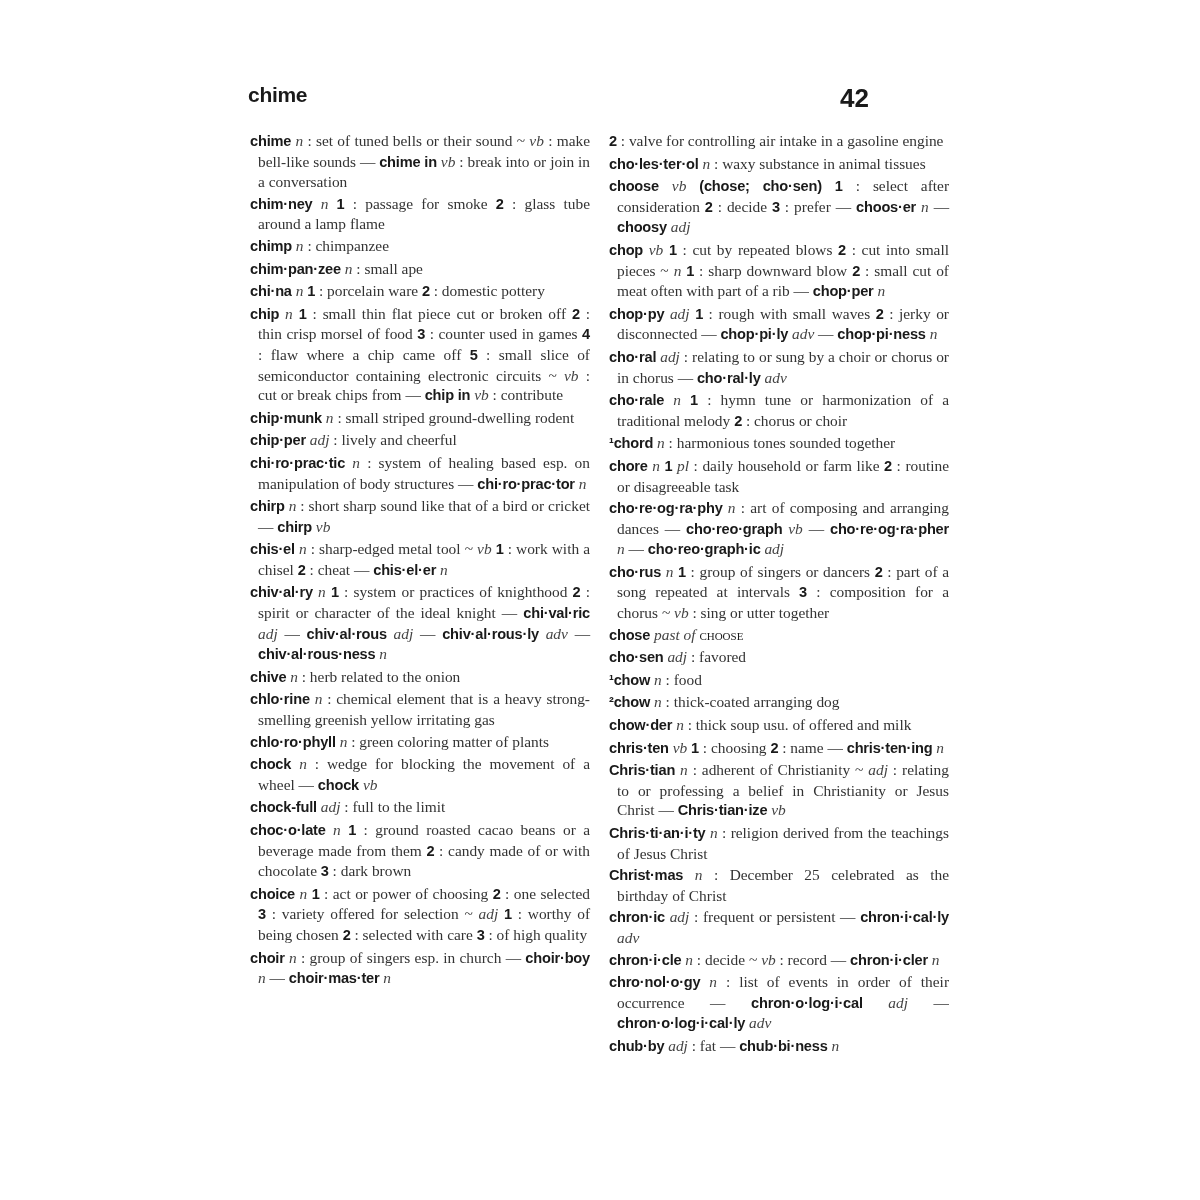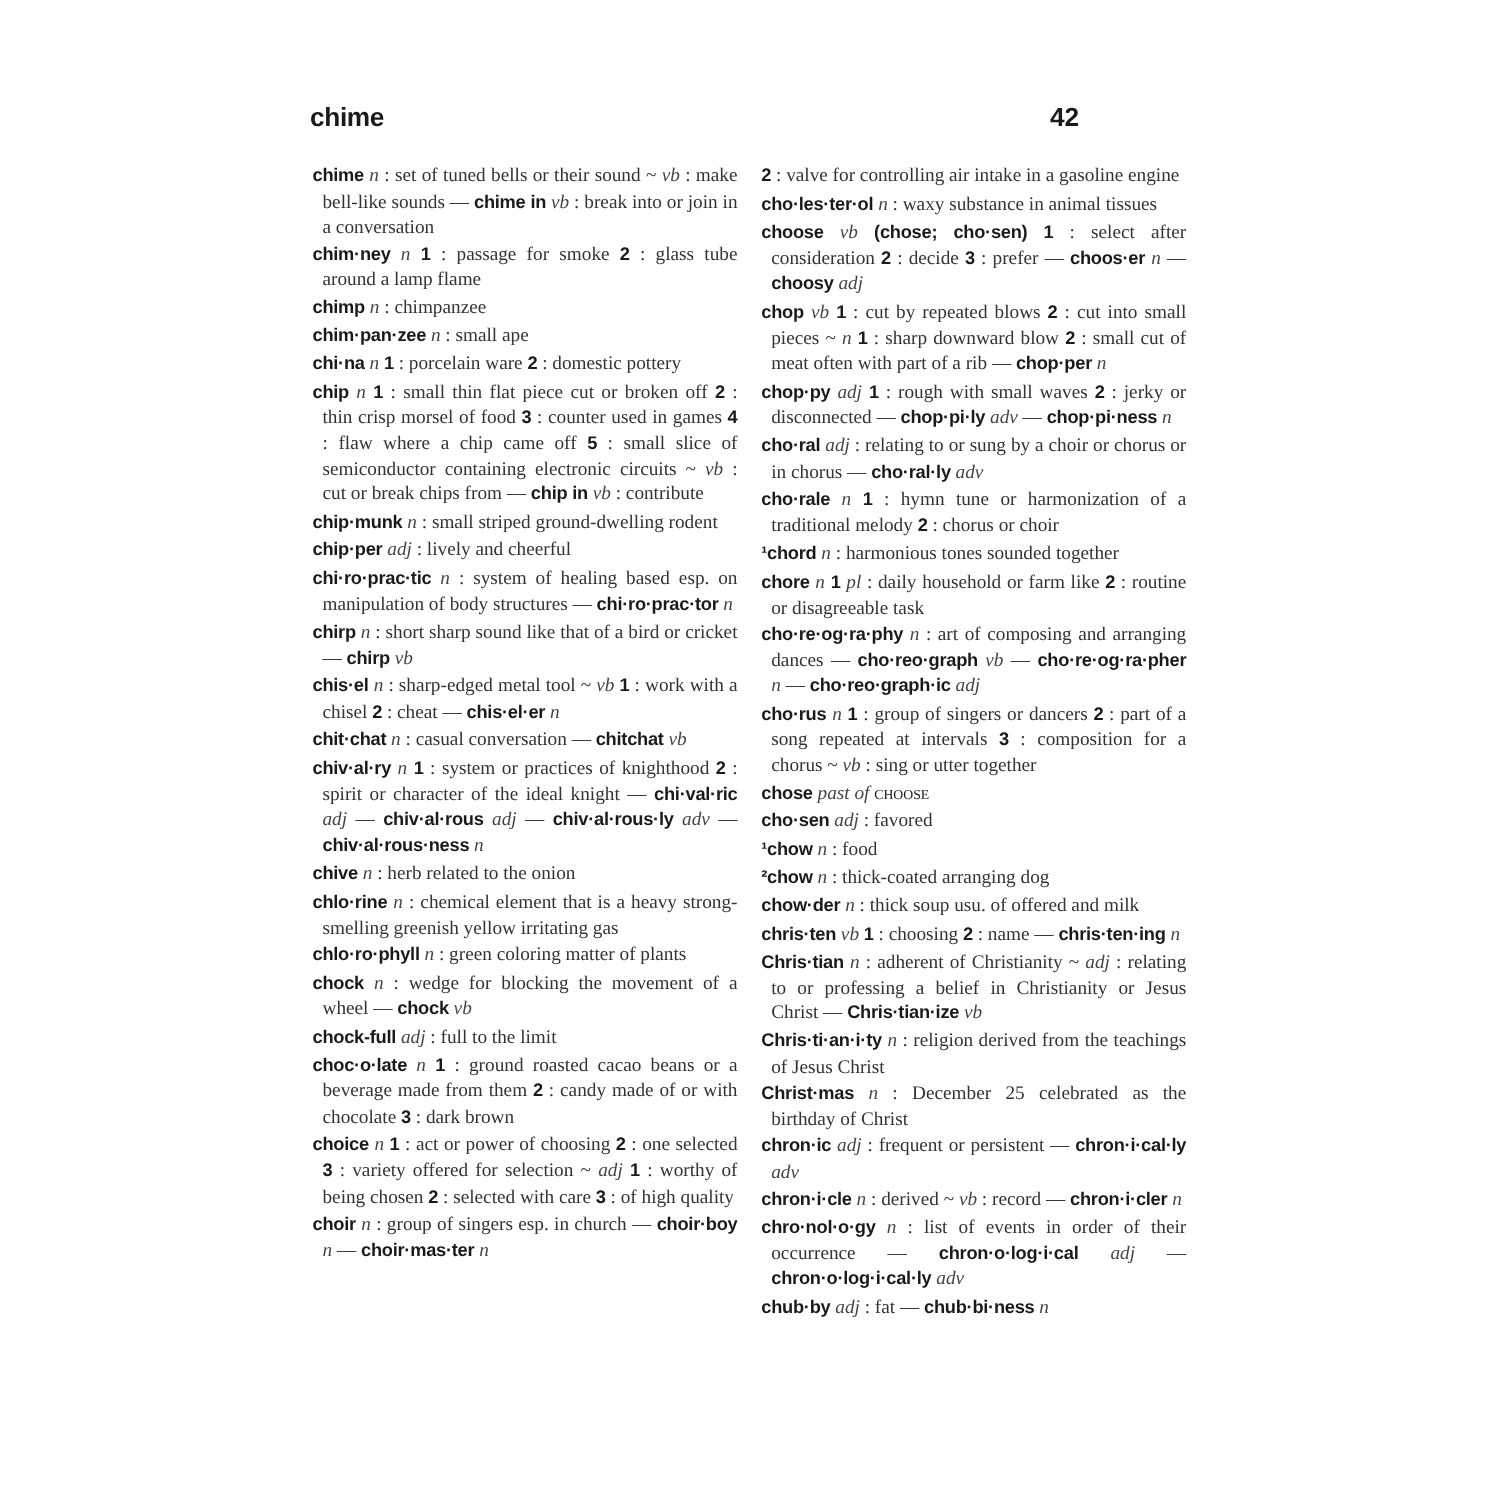--- a/index.html
+++ b/index.html
@@ -1,20 +1,20 @@
 <!DOCTYPE html>
 <html><head>
 <meta charset="utf-8">
 <style>
   html, body { margin:0; padding:0; background:#ffffff; }
   body { width:1200px; height:1200px; position:relative; overflow:hidden; color:#1a1a1a; }
   .page { position:absolute; left:248px; top:0; width:704px; height:860px; }
   .header { position:absolute; top:80px; left:0; width:704px; height:30px; }
   .guide { position:absolute; left:0; top:3px; font-family:"Liberation Sans", sans-serif; font-weight:bold; font-size:21px; letter-spacing:-0.3px; }
-  .pagenum { position:absolute; left:592px; top:3px; font-family:"Liberation Sans", sans-serif; font-weight:bold; font-size:21px; }
+  .pagenum { position:absolute; left:592px; top:3px; font-family:"Liberation Sans", sans-serif; font-weight:bold; font-size:26px; }
   .col { position:absolute; top:129px; width:344px; font-family:"Liberation Serif", serif; font-size:15.4px; line-height:19.6px; text-align:justify; }
   .col.left { left:0; }
   .col.right { left:359px; }
   .entry { margin:2px; padding-left:8px; text-indent:-8px; }
   .hw, .b { font-family:"Liberation Sans", sans-serif; font-weight:bold; font-size:14.6px; letter-spacing:-0.2px; }
   .pos { font-style:italic; color:#444; }
   .def { color:#333; }
   .sc { font-variant:small-caps; }
 </style>
 </head>
@@ -30,21 +30,20 @@
       <p class="entry"><span class="hw">chim·ney </span><span class="pos">n </span><span class="b"> 1 </span><span class="def">: passage for smoke </span><span class="b">2 </span><span class="def">: glass tube around a lamp flame</span></p>
       <p class="entry"><span class="hw">chimp </span><span class="pos">n </span><span class="def">: chimpanzee</span></p>
       <p class="entry"><span class="hw">chim·pan·zee </span><span class="pos">n </span><span class="def">: small ape</span></p>
       <p class="entry"><span class="hw">chi·na </span><span class="pos">n </span><span class="b"> 1 </span><span class="def">: porcelain ware </span><span class="b">2 </span><span class="def">: domestic pottery</span></p>
       <p class="entry"><span class="hw">chip </span><span class="pos">n </span><span class="b"> 1 </span><span class="def">: small thin flat piece cut or broken off </span><span class="b">2 </span><span class="def">: thin crisp morsel of food </span><span class="b">3 </span><span class="def">: counter used in games </span><span class="b">4 </span><span class="def">: flaw where a chip came off </span><span class="b">5 </span><span class="def">: small slice of semiconductor containing electronic circuits ~ </span><span class="pos">vb </span><span class="def">: cut or break chips from — </span><span class="b">chip in </span><span class="pos"> vb </span><span class="def">: contribute</span></p>
       <p class="entry"><span class="hw">chip·munk </span><span class="pos">n </span><span class="def">: small striped ground-dwelling rodent</span></p>
       <p class="entry"><span class="hw">chip·per </span><span class="pos">adj </span><span class="def">: lively and cheerful</span></p>
       <p class="entry"><span class="hw">chi·ro·prac·tic </span><span class="pos">n </span><span class="def">: system of healing based esp. on manipulation of body structures — </span><span class="b">chi·ro·prac·tor </span><span class="pos"> n </span></p>
       <p class="entry"><span class="hw">chirp </span><span class="pos">n </span><span class="def">: short sharp sound like that of a bird or cricket — </span><span class="b">chirp </span><span class="pos"> vb </span></p>
       <p class="entry"><span class="hw">chis·el </span><span class="pos">n </span><span class="def">: sharp-edged metal tool ~ </span><span class="pos">vb </span><span class="b"> 1 </span><span class="def">: work with a chisel </span><span class="b">2 </span><span class="def">: cheat — </span><span class="b">chis·el·er </span><span class="pos"> n </span></p>
-      <p class="entry"><span class="hw">chit·chat </span><span class="pos">n </span><span class="def">: casual conversation — </span><span class="b">chitchat </span><span class="pos"> vb </span></p>
       <p class="entry"><span class="hw">chiv·al·ry </span><span class="pos">n </span><span class="b"> 1 </span><span class="def">: system or practices of knighthood </span><span class="b">2 </span><span class="def">: spirit or character of the ideal knight — </span><span class="b">chi·val·ric </span><span class="pos"> adj </span><span class="def"> — </span><span class="b">chiv·al·rous </span><span class="pos"> adj </span><span class="def"> — </span><span class="b">chiv·al·rous·ly </span><span class="pos"> adv </span><span class="def"> — </span><span class="b">chiv·al·rous·ness </span><span class="pos"> n </span></p>
       <p class="entry"><span class="hw">chive </span><span class="pos">n </span><span class="def">: herb related to the onion</span></p>
       <p class="entry"><span class="hw">chlo·rine </span><span class="pos">n </span><span class="def">: chemical element that is a heavy strong-smelling greenish yellow irritating gas</span></p>
       <p class="entry"><span class="hw">chlo·ro·phyll </span><span class="pos">n </span><span class="def">: green coloring matter of plants</span></p>
       <p class="entry"><span class="hw">chock </span><span class="pos">n </span><span class="def">: wedge for blocking the movement of a wheel — </span><span class="b">chock </span><span class="pos"> vb </span></p>
       <p class="entry"><span class="hw">chock-full </span><span class="pos">adj </span><span class="def">: full to the limit</span></p>
       <p class="entry"><span class="hw">choc·o·late </span><span class="pos">n </span><span class="b"> 1 </span><span class="def">: ground roasted cacao beans or a beverage made from them </span><span class="b">2 </span><span class="def">: candy made of or with chocolate </span><span class="b">3 </span><span class="def">: dark brown</span></p>
       <p class="entry"><span class="hw">choice </span><span class="pos">n </span><span class="b"> 1 </span><span class="def">: act or power of choosing </span><span class="b">2 </span><span class="def">: one selected </span><span class="b">3 </span><span class="def">: variety offered for selection ~ </span><span class="pos">adj </span><span class="b"> 1 </span><span class="def">: worthy of being chosen </span><span class="b">2 </span><span class="def">: selected with care </span><span class="b">3 </span><span class="def">: of high quality</span></p>
       <p class="entry"><span class="hw">choir </span><span class="pos">n </span><span class="def">: group of singers esp. in church — </span><span class="b">choir·boy </span><span class="pos"> n </span><span class="def"> — </span><span class="b">choir·mas·ter </span><span class="pos"> n </span></p>
     </div>
@@ -63,17 +62,17 @@
       <p class="entry"><span class="hw">chose </span><span class="pos">past of </span><span class="sc"> choose</span></p>
       <p class="entry"><span class="hw">cho·sen </span><span class="pos">adj </span><span class="def">: favored</span></p>
       <p class="entry"><span class="hw">¹chow </span><span class="pos">n </span><span class="def">: food</span></p>
       <p class="entry"><span class="hw">²chow </span><span class="pos">n </span><span class="def">: thick-coated arranging dog</span></p>
       <p class="entry"><span class="hw">chow·der </span><span class="pos">n </span><span class="def">: thick soup usu. of offered and milk</span></p>
       <p class="entry"><span class="hw">chris·ten </span><span class="pos">vb </span><span class="b"> 1 </span><span class="def">: choosing </span><span class="b">2 </span><span class="def">: name — </span><span class="b">chris·ten·ing </span><span class="pos"> n </span></p>
       <p class="entry"><span class="hw">Chris·tian </span><span class="pos">n </span><span class="def">: adherent of Christianity ~ </span><span class="pos">adj </span><span class="def">: relating to or professing a belief in Christianity or Jesus Christ — </span><span class="b">Chris·tian·ize </span><span class="pos"> vb </span></p>
       <p class="entry"><span class="hw">Chris·ti·an·i·ty </span><span class="pos">n </span><span class="def">: religion derived from the teachings of Jesus Christ</span></p>
       <p class="entry"><span class="hw">Christ·mas </span><span class="pos">n </span><span class="def">: December 25 celebrated as the birthday of Christ</span></p>
       <p class="entry"><span class="hw">chron·ic </span><span class="pos">adj </span><span class="def">: frequent or persistent — </span><span class="b">chron·i·cal·ly </span><span class="pos"> adv </span></p>
-      <p class="entry"><span class="hw">chron·i·cle </span><span class="pos">n </span><span class="def">: derived ~ </span><span class="pos">vb </span><span class="def">: record — </span><span class="b">chron·i·cler </span><span class="pos"> n </span></p>
+      <p class="entry"><span class="hw">chron·i·cle </span><span class="pos">n </span><span class="def">: decide ~ </span><span class="pos">vb </span><span class="def">: record — </span><span class="b">chron·i·cler </span><span class="pos"> n </span></p>
       <p class="entry"><span class="hw">chro·nol·o·gy </span><span class="pos">n </span><span class="def">: list of events in order of their occurrence — </span><span class="b">chron·o·log·i·cal </span><span class="pos"> adj </span><span class="def"> — </span><span class="b">chron·o·log·i·cal·ly </span><span class="pos"> adv </span></p>
       <p class="entry"><span class="hw">chub·by </span><span class="pos">adj </span><span class="def">: fat — </span><span class="b">chub·bi·ness </span><span class="pos"> n </span></p>
     </div>
 </div>
 
 </body></html>

